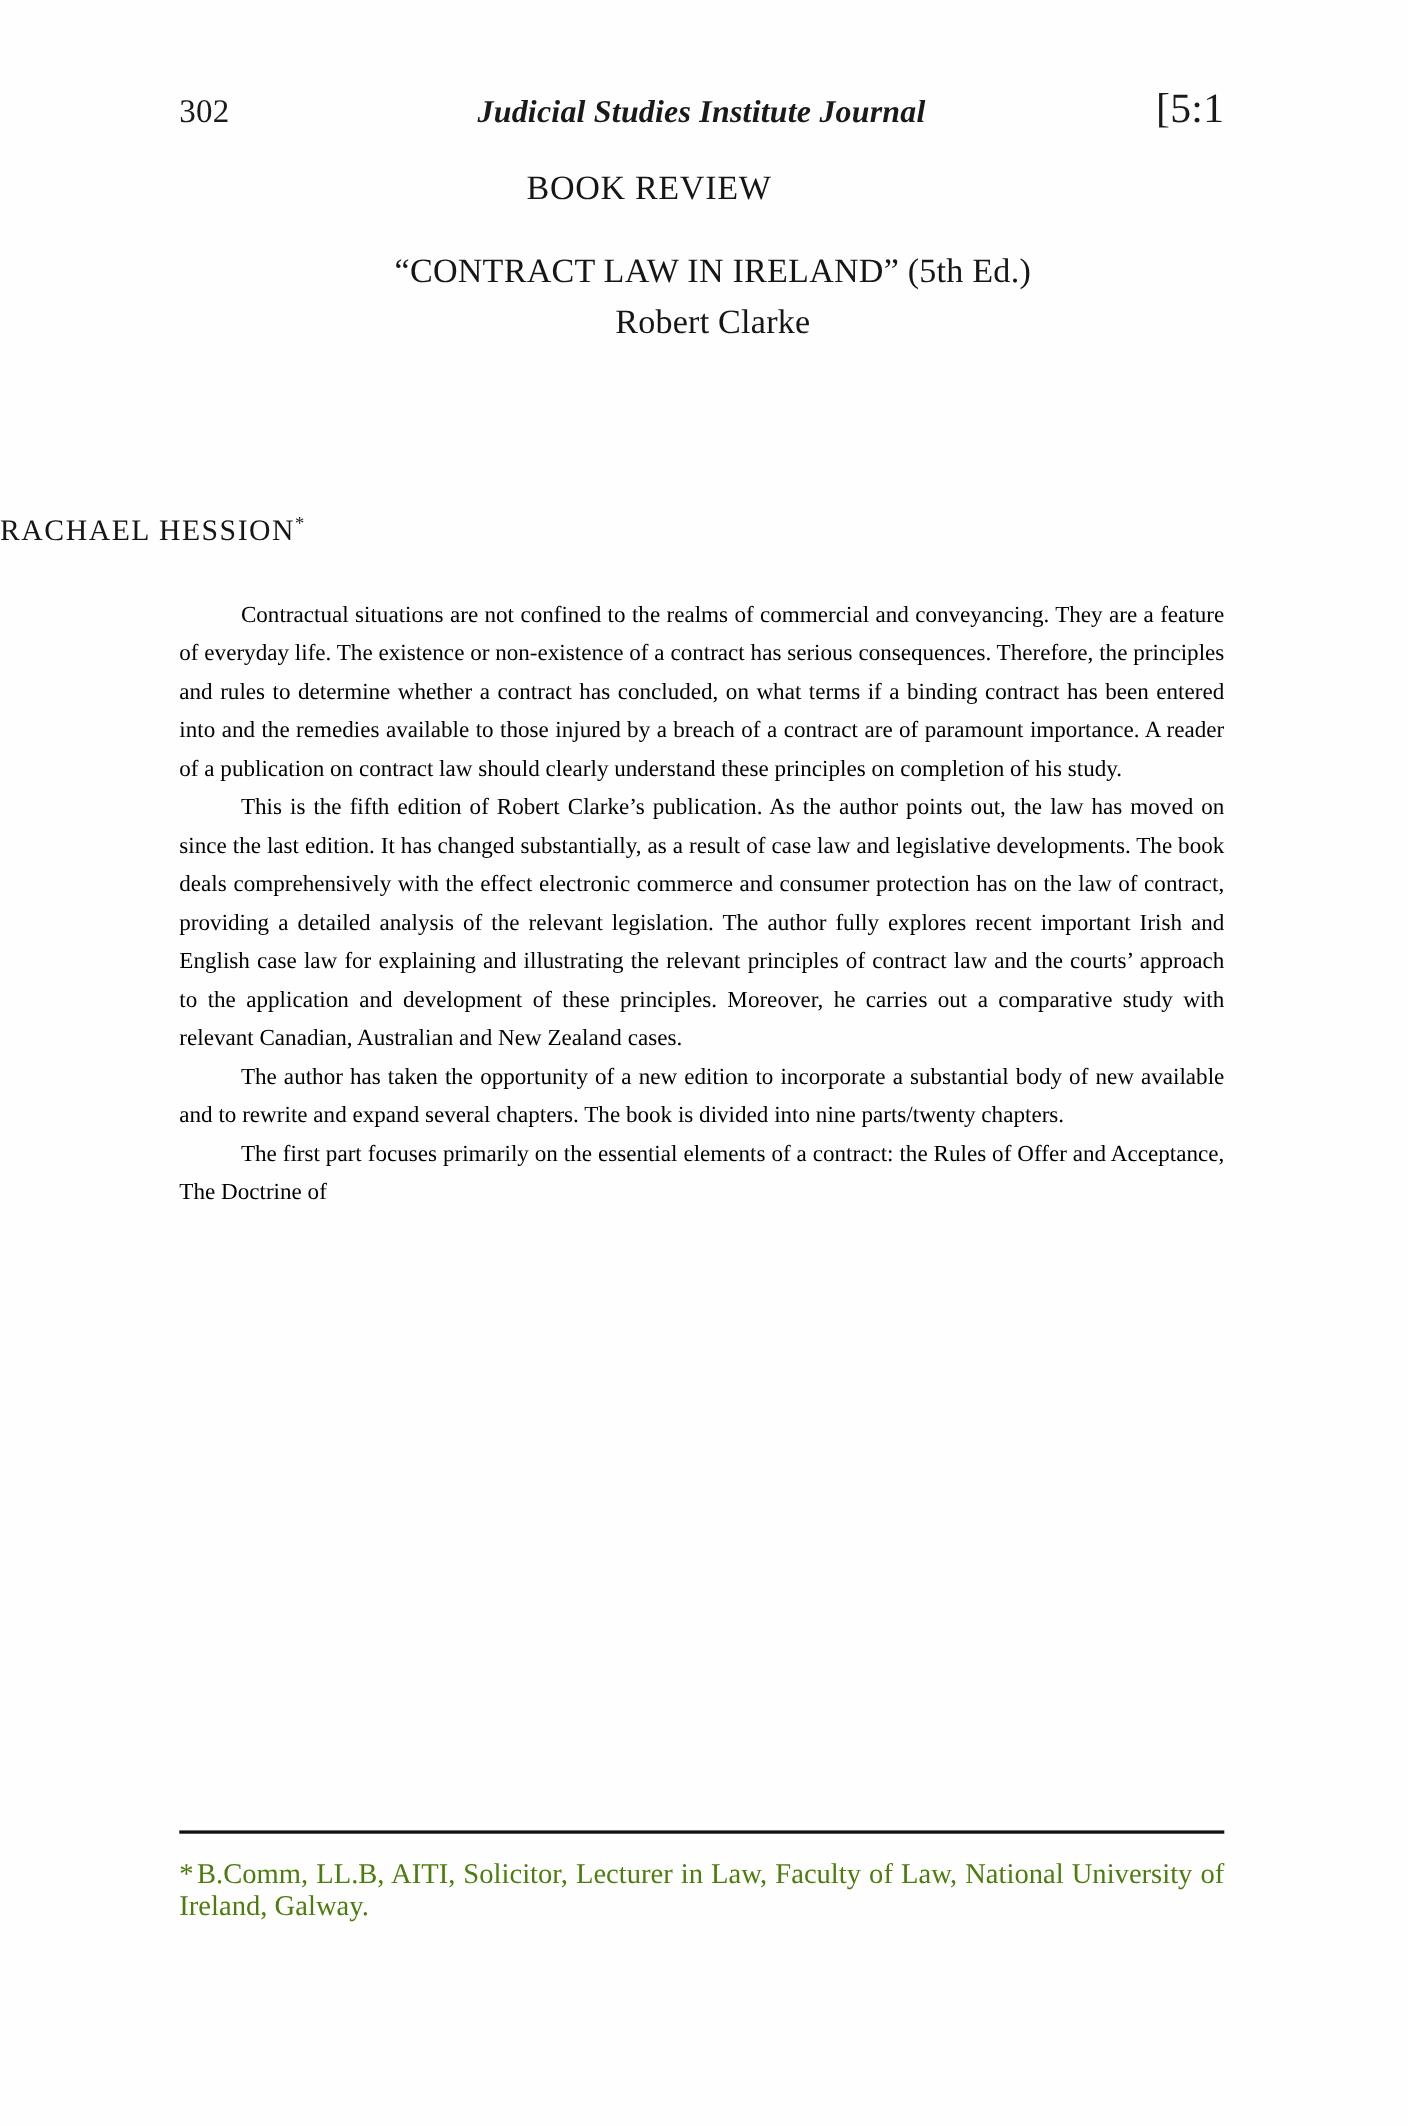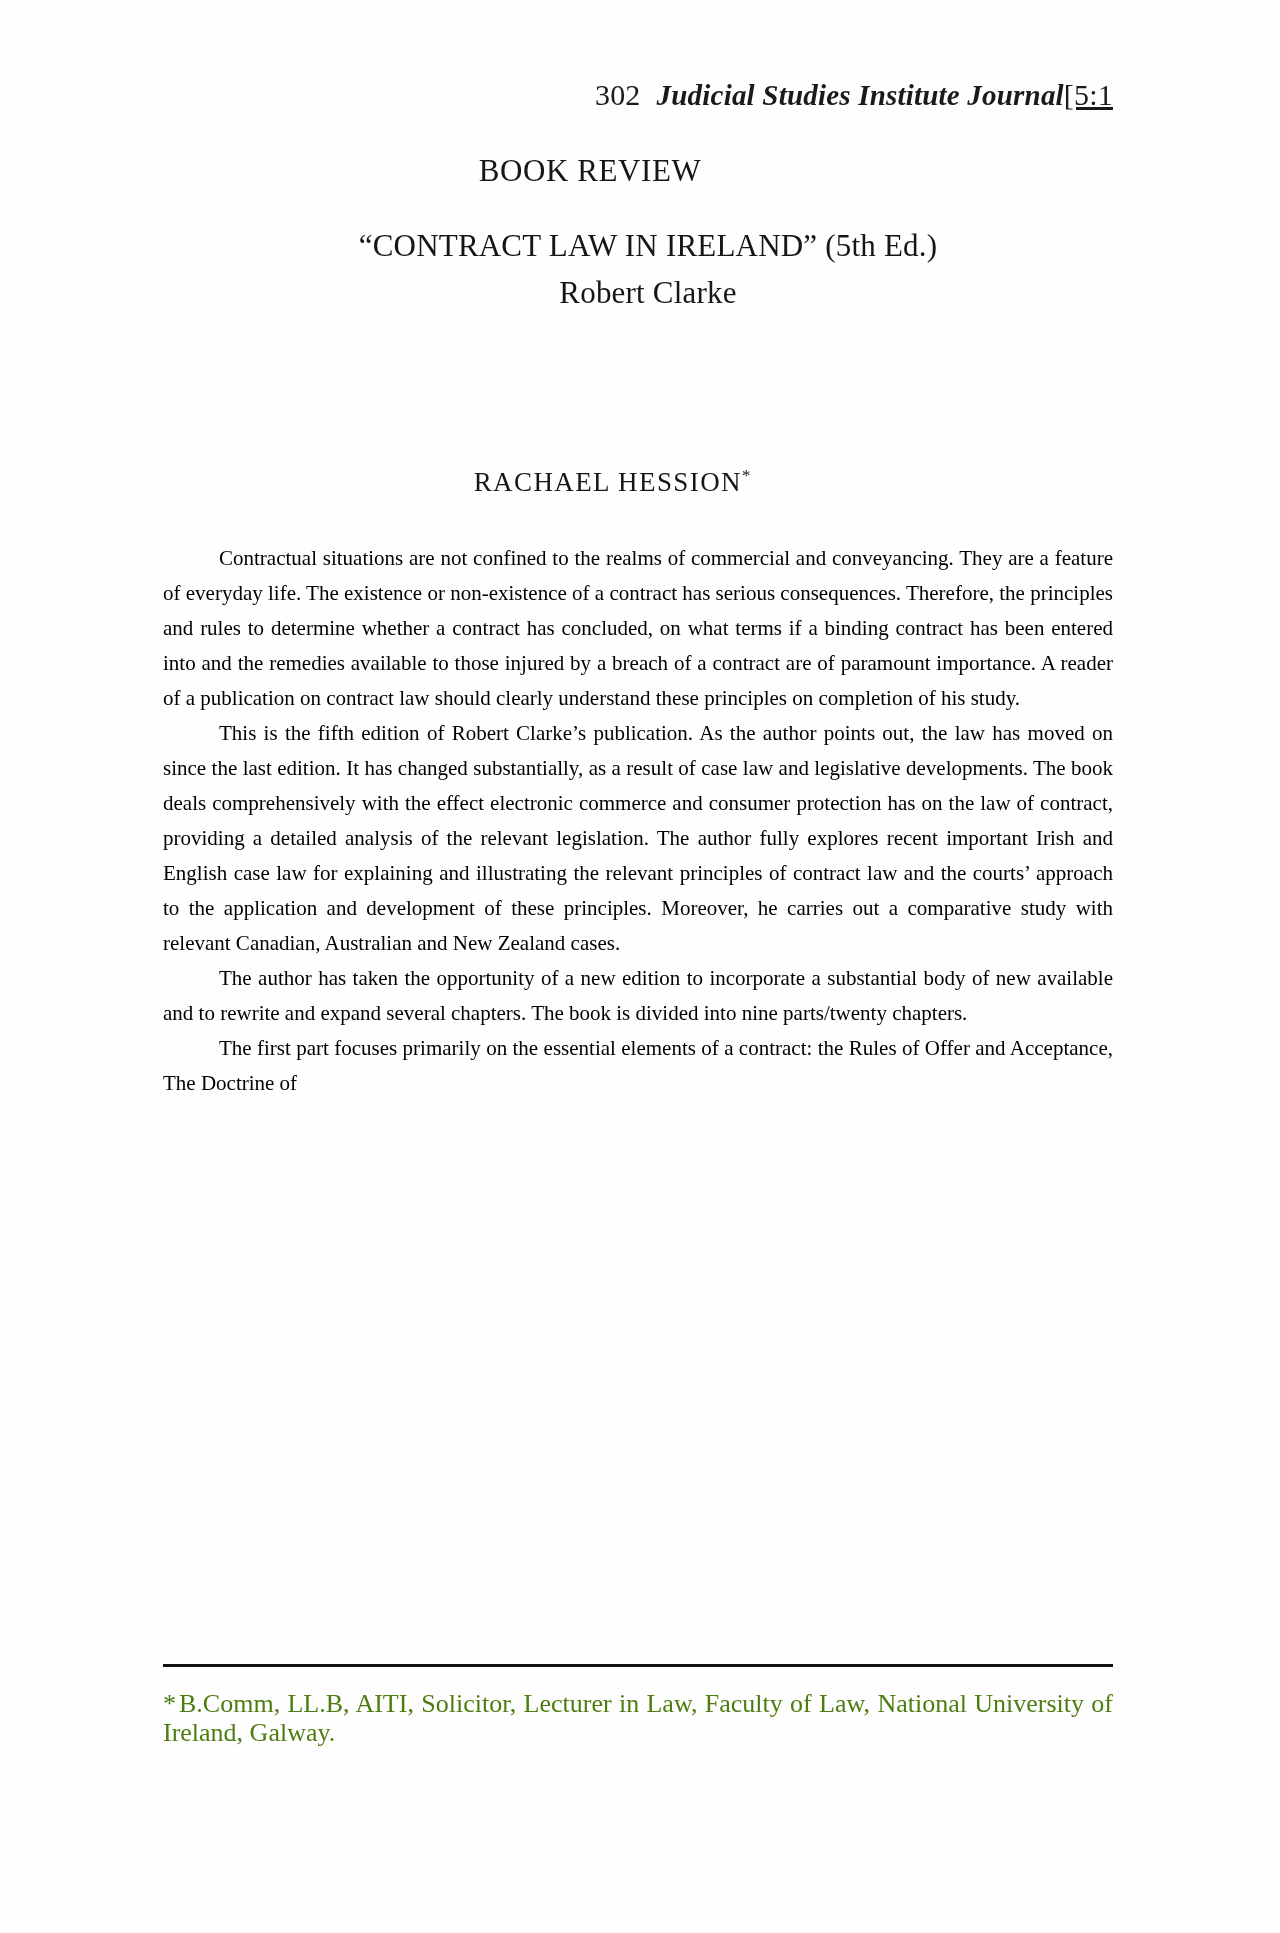--- a/index.html
+++ b/index.html
@@ -24,42 +24,41 @@
   }
 
   
   .running-head {
     position: absolute;
     left: 163px;
     top: 80px;
     width: 950px;
     display: flex;
     align-items: baseline;
-    justify-content: flex-end;
+    justify-content: space-between;
     font-size: 30px;
     line-height: 1;
     color: #1a1a1a;
   }
   .running-head .folio {
     font-family: "Liberation Serif", "DejaVu Serif", serif;
     font-size: 30px;
     letter-spacing: 0.2px;
   }
   .running-head .journal-title {
     font-style: italic;
     font-weight: 700;
     font-size: 29px;
     letter-spacing: 0.2px;
     margin-left: 16px;
     white-space: nowrap;
   }
   .running-head .volume {
-    font-size: 30px;
+    font-size: 38px;
     letter-spacing: 0.2px;
-    text-decoration: underline;
   }
 
   
   .section-label {
     position: absolute;
     left: 0;
     top: 152px;
     width: 1180px;
     text-align: center;
     font-size: 31px;
@@ -77,21 +76,20 @@
     line-height: 47px;
     letter-spacing: 0.2px;
   }
   .book-title-block .line { display: block; margin-left: 16px; }
 
   .byline {
     position: absolute;
     left: 0;
     top: 466px;
     width: 1224px;
-    text-align: center;
     font-size: 27px;
     letter-spacing: 1.4px;
     line-height: 1.2;
   }
   .byline sup {
     font-size: 0.62em;
     vertical-align: super;
     letter-spacing: 0;
   }
 

